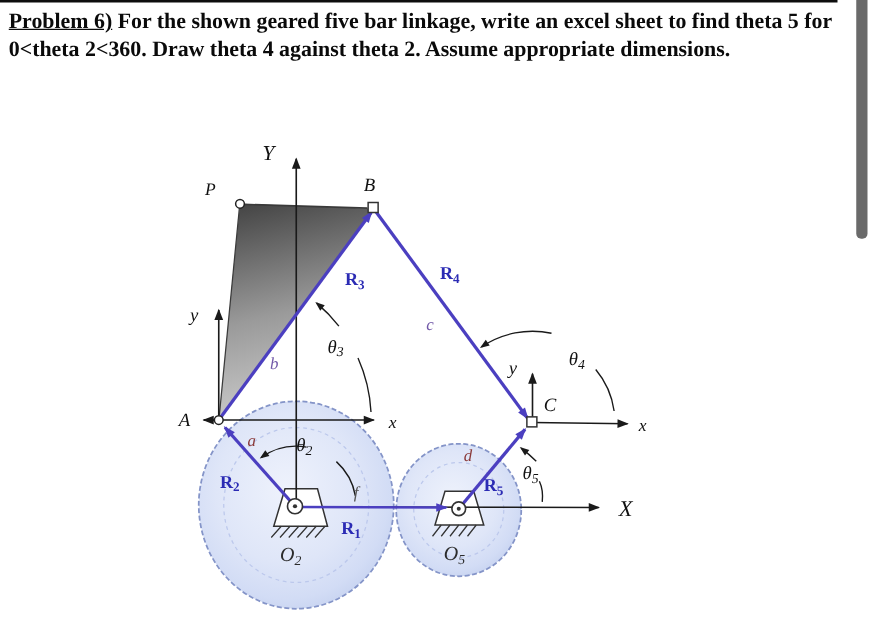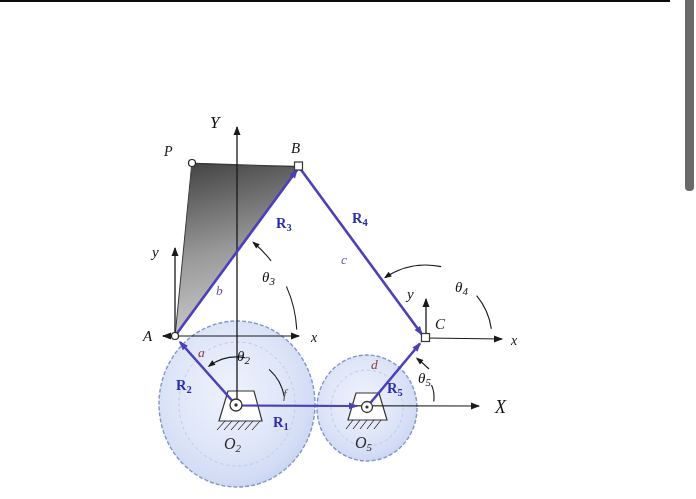--- a/index.html
+++ b/index.html
@@ -14,20 +14,22 @@
   svg text{font-family:"Liberation Serif",serif;}
   .it{font-style:italic;}
 </style>
 </head>
 <body>
 
 <div class="page">
   <div class="top-rule"></div>
 
   <div class="header">
+    <div><span class="u">Problem 6)</span><span> For the shown geared five bar linkage, write an excel sheet to find theta 5 for</span></div>
+    <div>0&lt;theta 2&lt;360. Draw theta 4 against theta 2. Assume appropriate dimensions.</div>
   </div>
 
   <svg width="696" height="499" viewBox="0 0 696 499" style="position:absolute;left:0;top:0">
     <defs>
       <radialGradient id="gearG" cx="45%" cy="42%" r="65%">
         <stop offset="0%" stop-color="#eef2fc"></stop>
         <stop offset="55%" stop-color="#dfe6f8"></stop>
         <stop offset="82%" stop-color="#d2dcf5"></stop>
         <stop offset="100%" stop-color="#c2cfee"></stop>
       </radialGradient>

